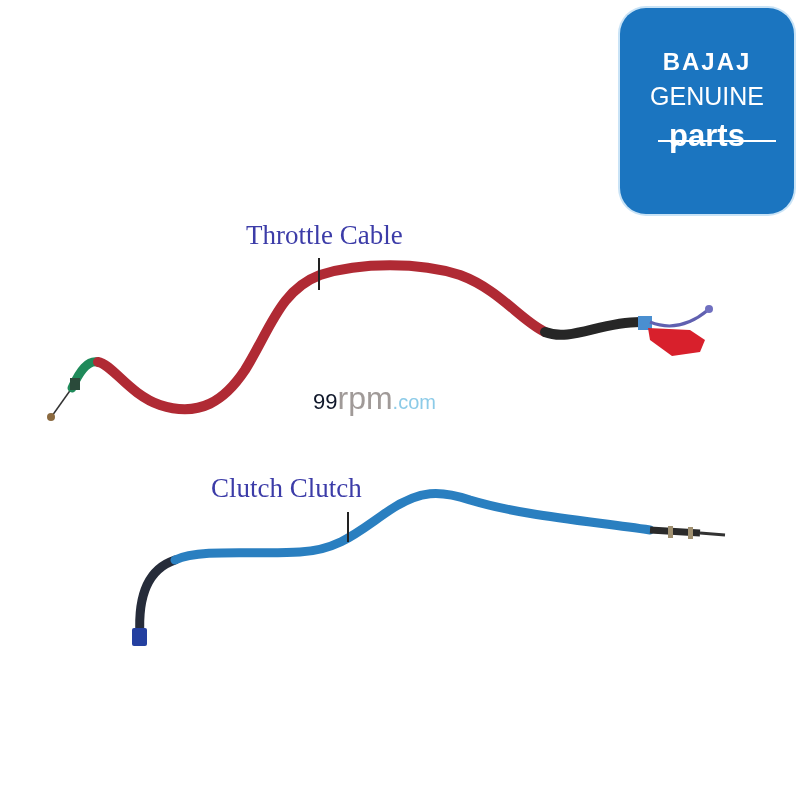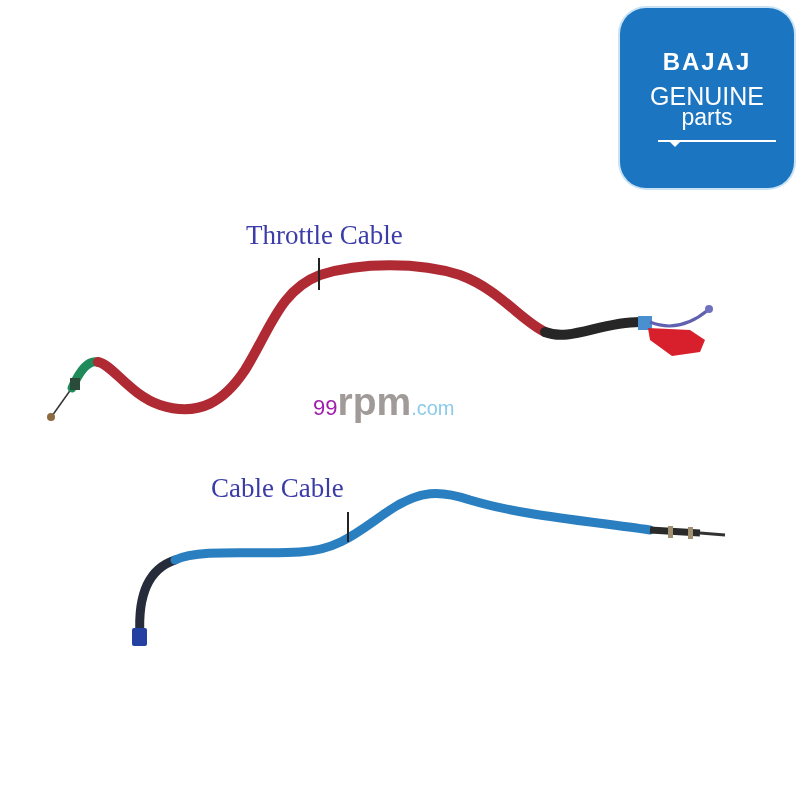--- a/index.html
+++ b/index.html
@@ -1,33 +1,33 @@
 <!DOCTYPE html>
 <html><head>
   <meta charset="utf-8">
   <style>
     html, body { margin: 0; padding: 0; background: #ffffff; }
     body { width: 800px; height: 800px; position: relative; overflow: hidden; font-family: "DejaVu Sans", sans-serif; }
     .logo {
-      position: absolute; left: 620px; top: 8px; width: 174px; height: 180px;
+      position: absolute; left: 620px; top: 8px; width: 174px; height: 206px;
       background: #1b75c0; border-radius: 26px; color: #fff; text-align: center;
       box-shadow: 0 0 0 2px #c9e3f6;
     }
     .logo .brand { position: absolute; top: 40px; left: 0; right: 0; font-family: "Liberation Sans", sans-serif; font-weight: bold; font-size: 24px; letter-spacing: 2px; }
     .logo .genuine { position: absolute; top: 74px; left: 0; right: 0; font-family: "Liberation Sans", sans-serif; font-size: 25px; letter-spacing: 0px; }
-    .logo .parts { position: absolute; top: 96px; left: 0; right: 0; font-family: "Liberation Sans", sans-serif; font-weight: normal; font-size: 23px; }
+    .logo .parts { position: absolute; top: 110px; left: 0; right: 0; font-family: "Liberation Sans", sans-serif; font-weight: bold; font-size: 31px; }
     .logo .underline { position: absolute; top: 132px; left: 38px; width: 118px; height: 2px; background: #fff; }
     .logo .tick { position: absolute; top: 132px; left: 48px; width: 0; height: 0; border-left: 7px solid transparent; border-right: 7px solid transparent; border-top: 7px solid #fff; }
     .label { position: absolute; color: #3c3ca8; font-family: Liberation Serif, serif; font-size: 27px; }
     .throttle-label { left: 246px; top: 220px; }
     .clutch-label { left: 211px; top: 473px; }
     .leader { position: absolute; width: 2px; background: #222; }
     .watermark { position: absolute; left: 313px; top: 380px; font-family: "Liberation Sans", sans-serif; }
-    .watermark .n { color: #a21caf; font-size: 22px; }
-    .watermark .r { color: #a09a98; font-size: 39px; font-weight: bold; }
+    .watermark .n { color: #0f172a; font-size: 22px; }
+    .watermark .r { color: #a09a98; font-size: 32px; font-weight: normal; }
     .watermark .c { color: #8ccbe8; font-size: 20px; }
     svg { position: absolute; left: 0; top: 0; }
   </style>
 </head>
 <body>
 
 <div class="logo">
   <div class="brand">BAJAJ</div>
   <div class="genuine">GENUINE</div>
   <div class="parts">parts</div>
@@ -58,17 +58,17 @@
     <rect x="668" y="526" width="5" height="12" fill="#a09070"></rect>
     <rect x="688" y="527" width="5" height="12" fill="#a09070"></rect>
     <path d="M700 533 L 725 535" stroke="#333" stroke-width="3" fill="none"></path>
   </g>
 </svg>
 
 <div class="leader" style="left:318px; top:258px; height:32px;"></div>
 <div class="leader" style="left:347px; top:512px; height:30px;"></div>
 
 <div class="label throttle-label">Throttle Cable</div>
-<div class="label clutch-label">Cable Cable</div>
+<div class="label clutch-label">Clutch Clutch</div>
 
 <div class="watermark">
   <span class="n">99</span><span class="r">rpm</span><span class="c">.com</span>
 </div>
 
 </body></html>

